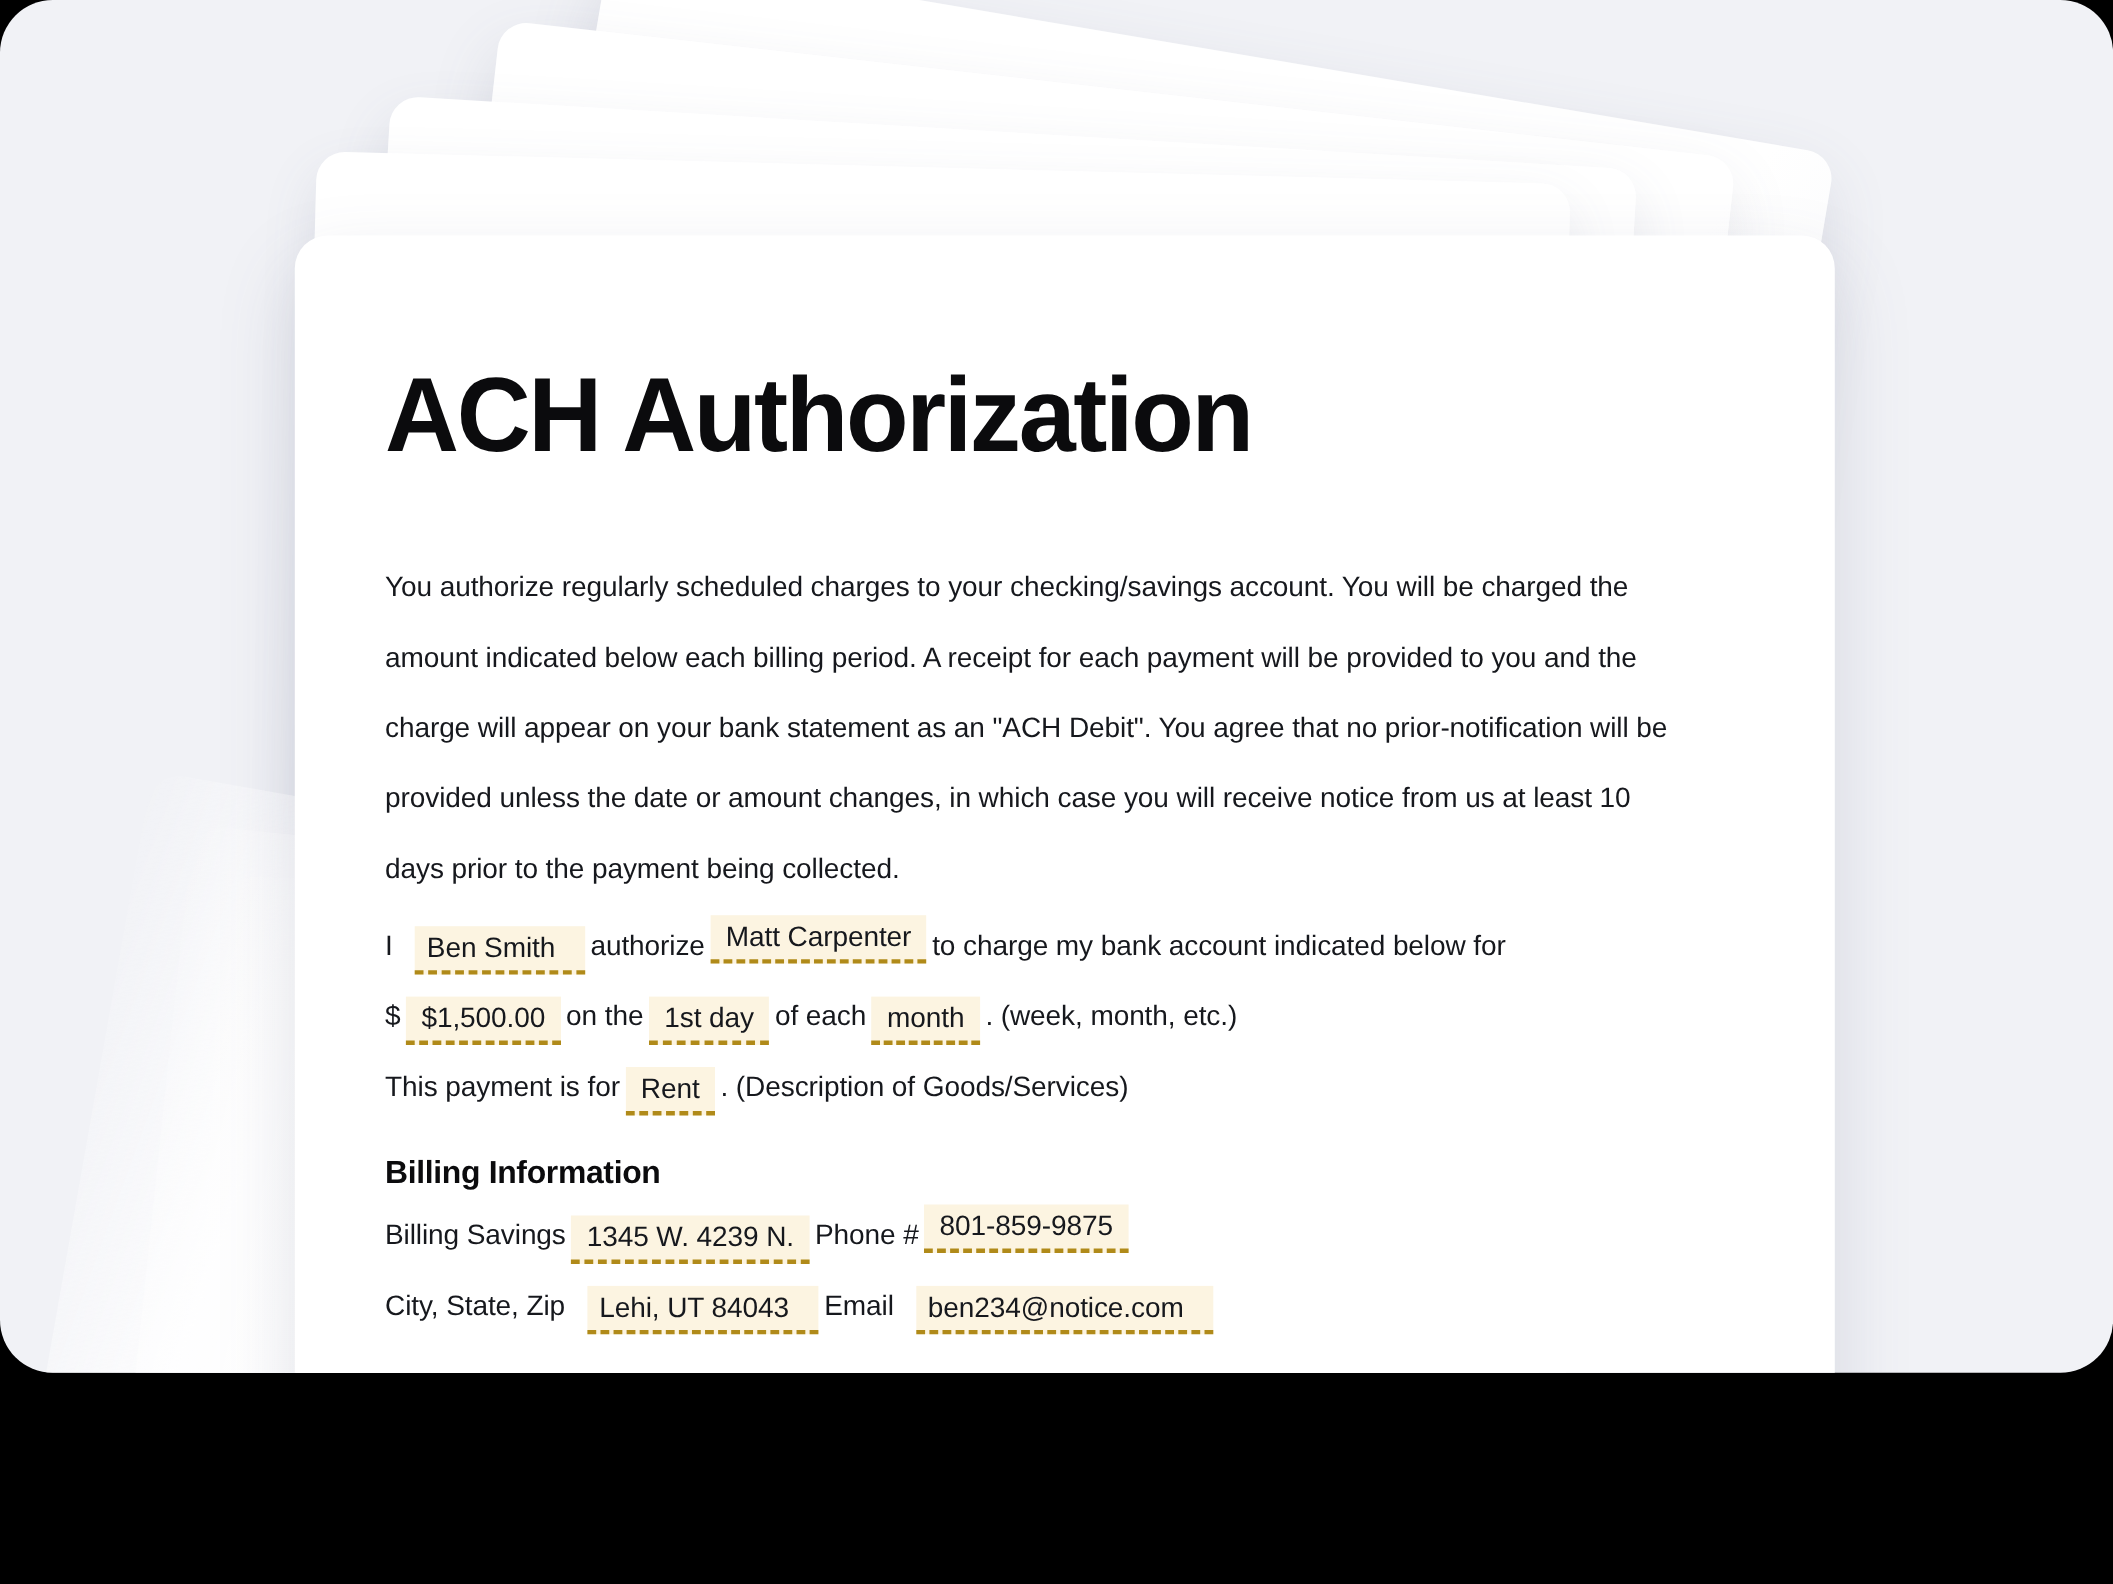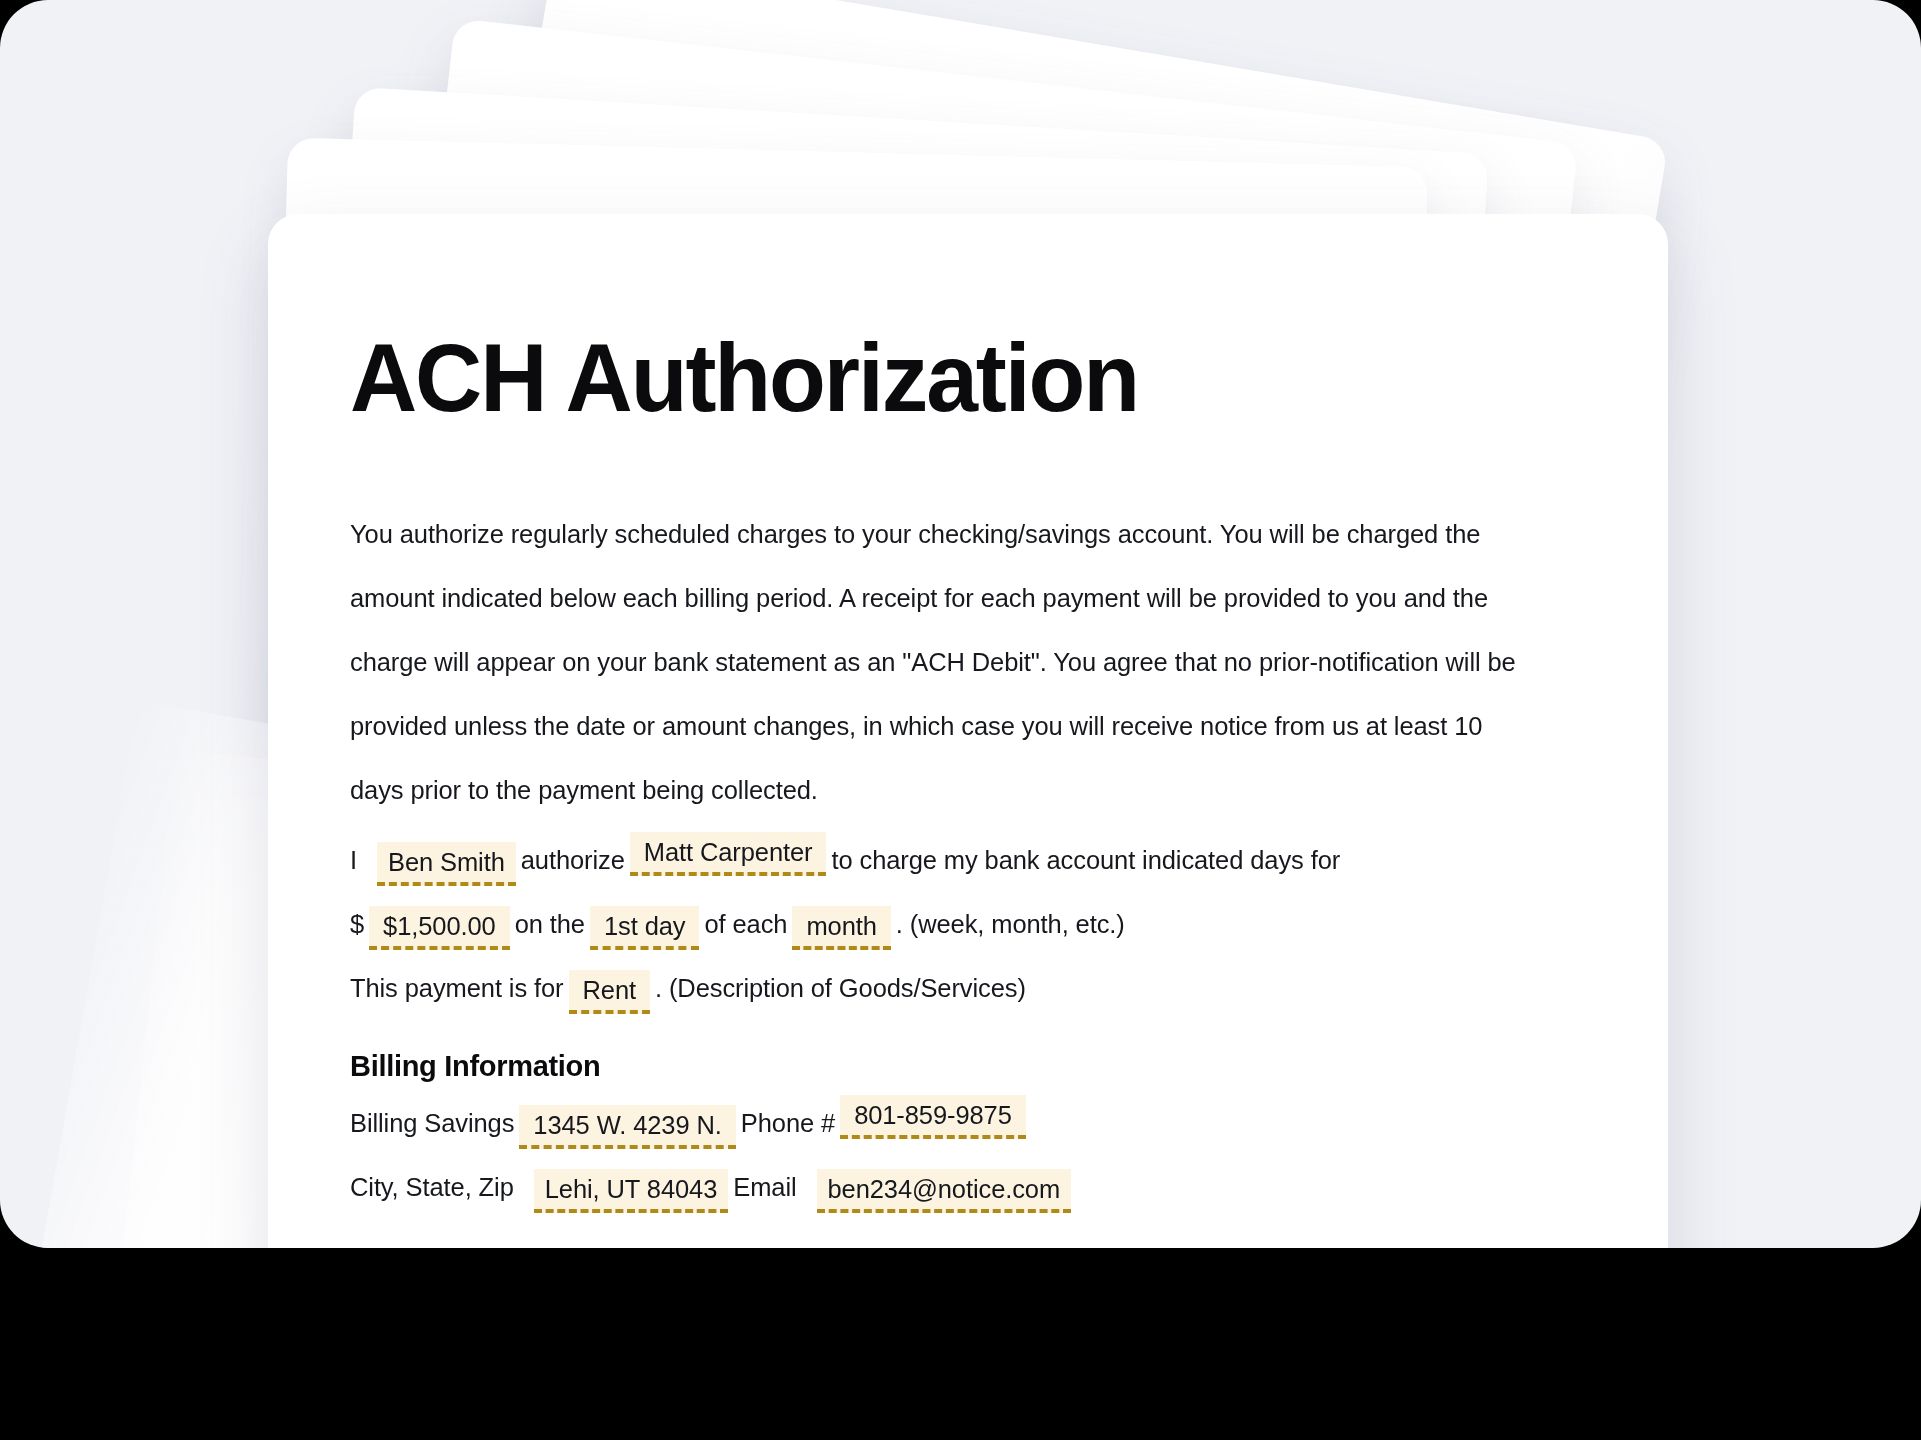--- a/index.html
+++ b/index.html
@@ -152,21 +152,21 @@
     border-bottom: 4px dashed #b08a19;
     padding: 5px 14px 4px 14px;
     margin: 0 5px;
     line-height: 1.22;
     font-size: 25.5px;
     vertical-align: baseline;
     position: relative;
     top: 2px;
   }
   .fill.raise { top: -8px; }
-  .fill.tight { padding-left: 11px; padding-right: 11px; margin-left: 20px; }
+  .fill.tight { padding-left: 11px; padding-right: 27px; margin-left: 20px; }
 
   .section-head {
     font-size: 29px;
     font-weight: 700;
     color: #0b0b0d;
     margin: 30px 0 8px 0;
     letter-spacing: -0.3px;
   }
 
   .info-line {
@@ -211,21 +211,21 @@
   <div class="edge-glow edge-c"></div>
 
   <div class="sheet">
     <div class="sheet-inner">
 
       <h1 class="doc-title">ACH Authorization</h1>
 
       <p class="intro">You authorize regularly scheduled charges to your checking/savings account. You will be charged the amount indicated below each billing period. A receipt for each payment will be provided to you and the charge will appear on your bank statement as an "ACH Debit". You agree that no prior-notification will be provided unless the date or amount changes, in which case you will receive notice from us at least 10 days prior to the payment being collected.</p>
 
       <p class="fill-line">
-        <span>I</span><span class="fill tight">Ben Smith</span><span>authorize</span><span class="fill raise">Matt Carpenter</span><span>to charge my bank account indicated days for</span>
+        <span>I</span><span class="fill tight">Ben Smith</span><span>authorize</span><span class="fill raise">Matt Carpenter</span><span>to charge my bank account indicated below for</span>
       </p>
 
       <p class="fill-line">
         <span>$</span><span class="fill">$1,500.00</span><span>on the</span><span class="fill">1st day</span><span>of each</span><span class="fill">month</span><span>. (week, month, etc.)</span>
       </p>
 
       <p class="fill-line">
         <span>This payment is for</span><span class="fill">Rent</span><span>. (Description of Goods/Services)</span>
       </p>
 

